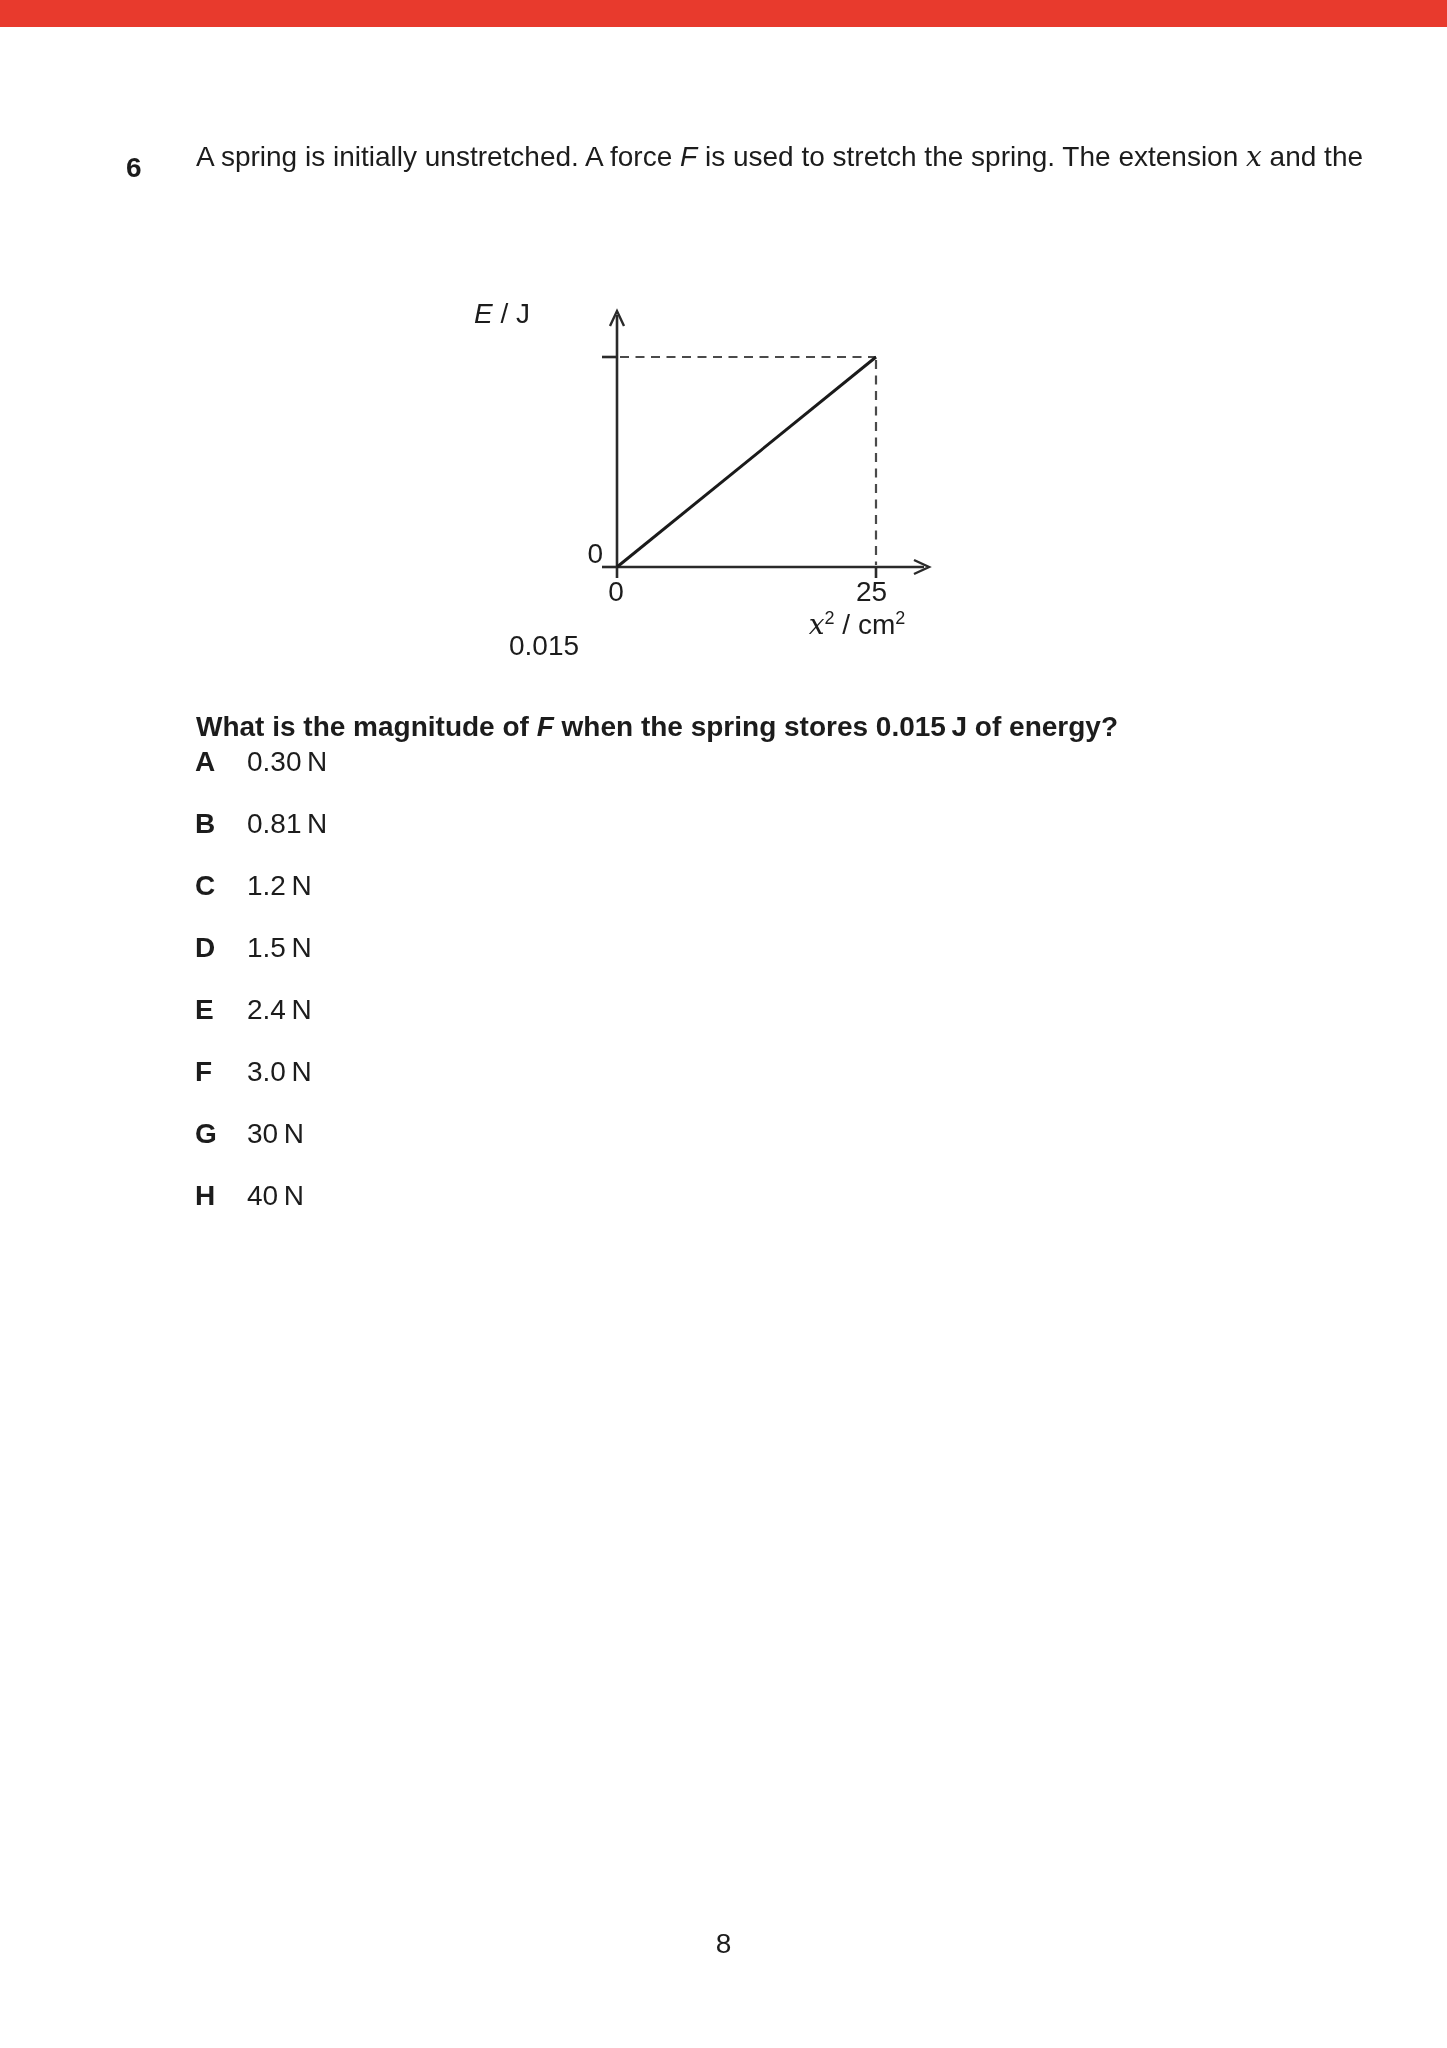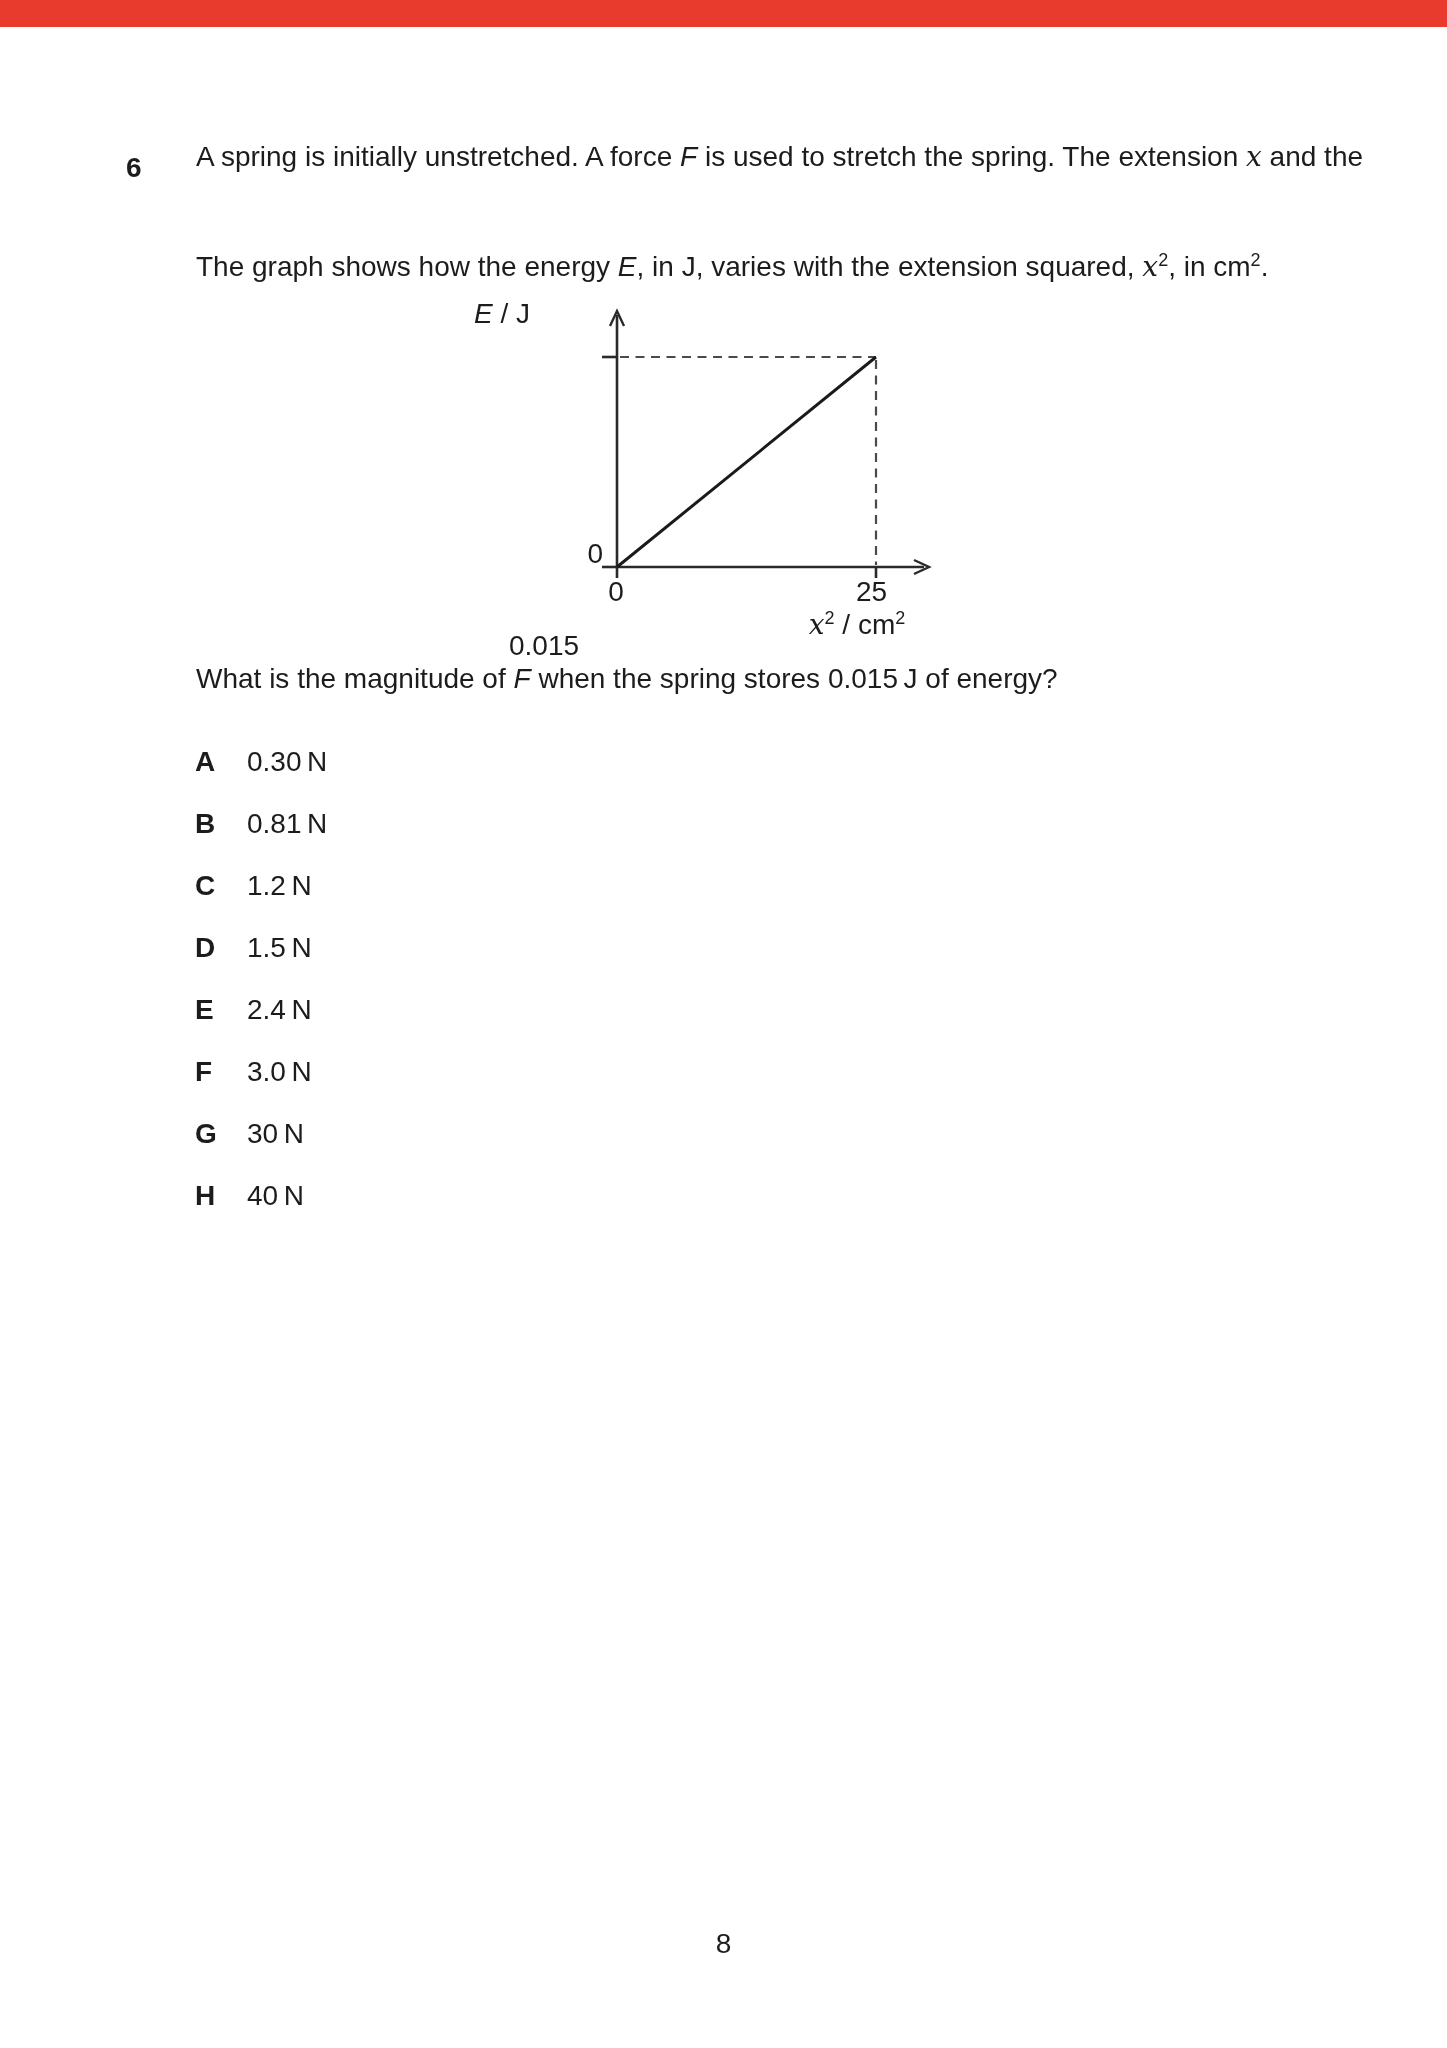--- a/index.html
+++ b/index.html
@@ -5,21 +5,21 @@
   html,body{margin:0;padding:0;background:#ffffff;}
   .page{
     position:relative;width:1447px;height:2048px;background:#ffffff;overflow:hidden;
     font-family:"Liberation Sans",sans-serif;color:#1c1c1c;font-size:28px;
   }
   .topbar{position:absolute;left:0;top:0;width:1447px;height:27px;}
   .abs{position:absolute;white-space:nowrap;}
   .qnum{left:126px;top:152px;font-weight:bold;}
   .intro{left:196px;top:140px;line-height:33px;}
   .para2{left:196px;top:250px;}
-  .prompt{left:196px;top:663px;}
+  .prompt{left:196px;top:711px;font-weight:bold;}
   .s-it{font-style:italic;}
   .s-mathit{font-family:"DejaVu Serif",serif;font-style:italic;}
   .s-sup{vertical-align:super;font-size:18px;line-height:0;}
   
   .graph{position:absolute;left:430px;top:290px;width:540px;height:370px;}
   .graph .lbl{position:absolute;white-space:nowrap;}
   .lbl-ej{left:44px;top:8px;}
   .lbl-y015{left:58px;top:340px;width:112px;text-align:center;top:340px;}
   .lbl-y0{left:133px;top:248px;width:40px;text-align:right;}
   .lbl-x0{left:166px;top:286px;width:40px;text-align:center;}
@@ -37,21 +37,20 @@
 <div class="page">
 
   <div class="topbar" style="background: rgb(232, 58, 45);"></div>
 
   <div class="abs qnum">6</div>
 
   <div class="abs intro">
     <div><span>A spring is initially unstretched. A force </span><span class="s-it">F</span><span> is used to stretch the spring. The extension </span><span class="s-mathit">x</span><span> and the</span></div>
   </div>
 
-  <div class="abs para2"><span>The graph shows how the energy </span><span class="s-it">E</span><span>, in J, varies with the extension squared, </span><span class="s-mathit">x</span><span class="s-sup">2</span><span>, in cm</span><span class="s-sup">2</span><span>.</span></div>
 
   <div class="graph">
     <svg width="540" height="370" viewBox="0 0 540 370">
 
       <line x1="187" y1="277" x2="187" y2="25" stroke="#2a2a2a" stroke-width="2.6"></line>
       <polyline points="180,36 187,21 194,36" fill="none" stroke="#2a2a2a" stroke-width="2.4"></polyline>
 
       <line x1="187" y1="277" x2="494" y2="277" stroke="#2a2a2a" stroke-width="2.6"></line>
       <polyline points="484,270 499,277 484,284" fill="none" stroke="#2a2a2a" stroke-width="2.4"></polyline>
 

